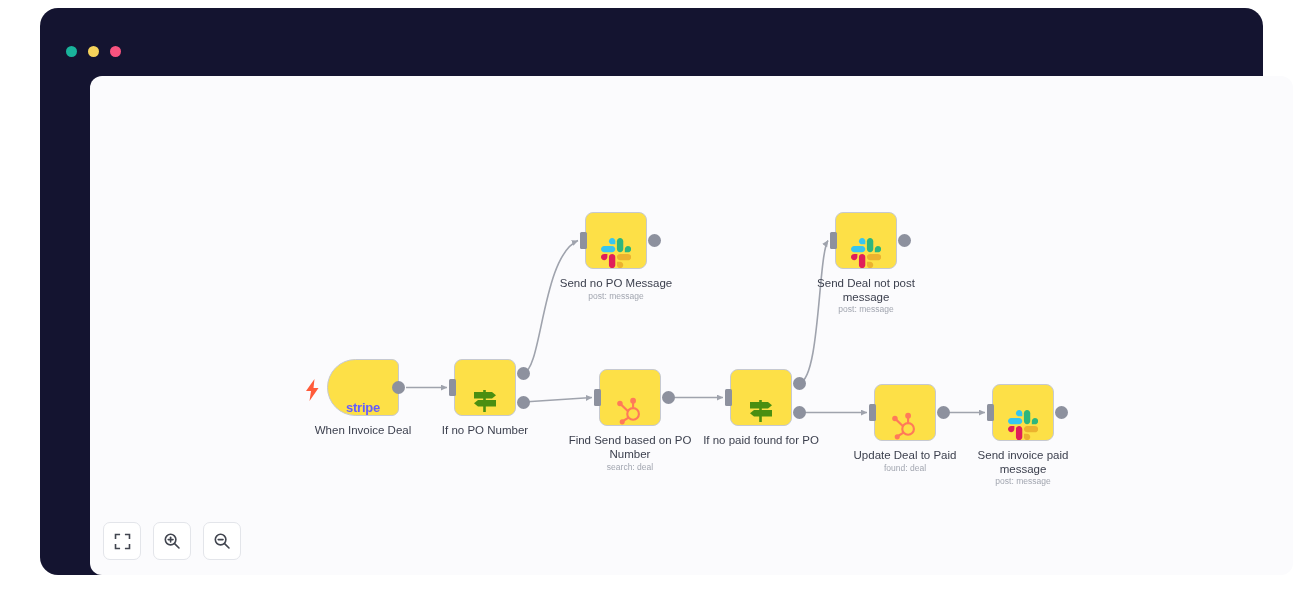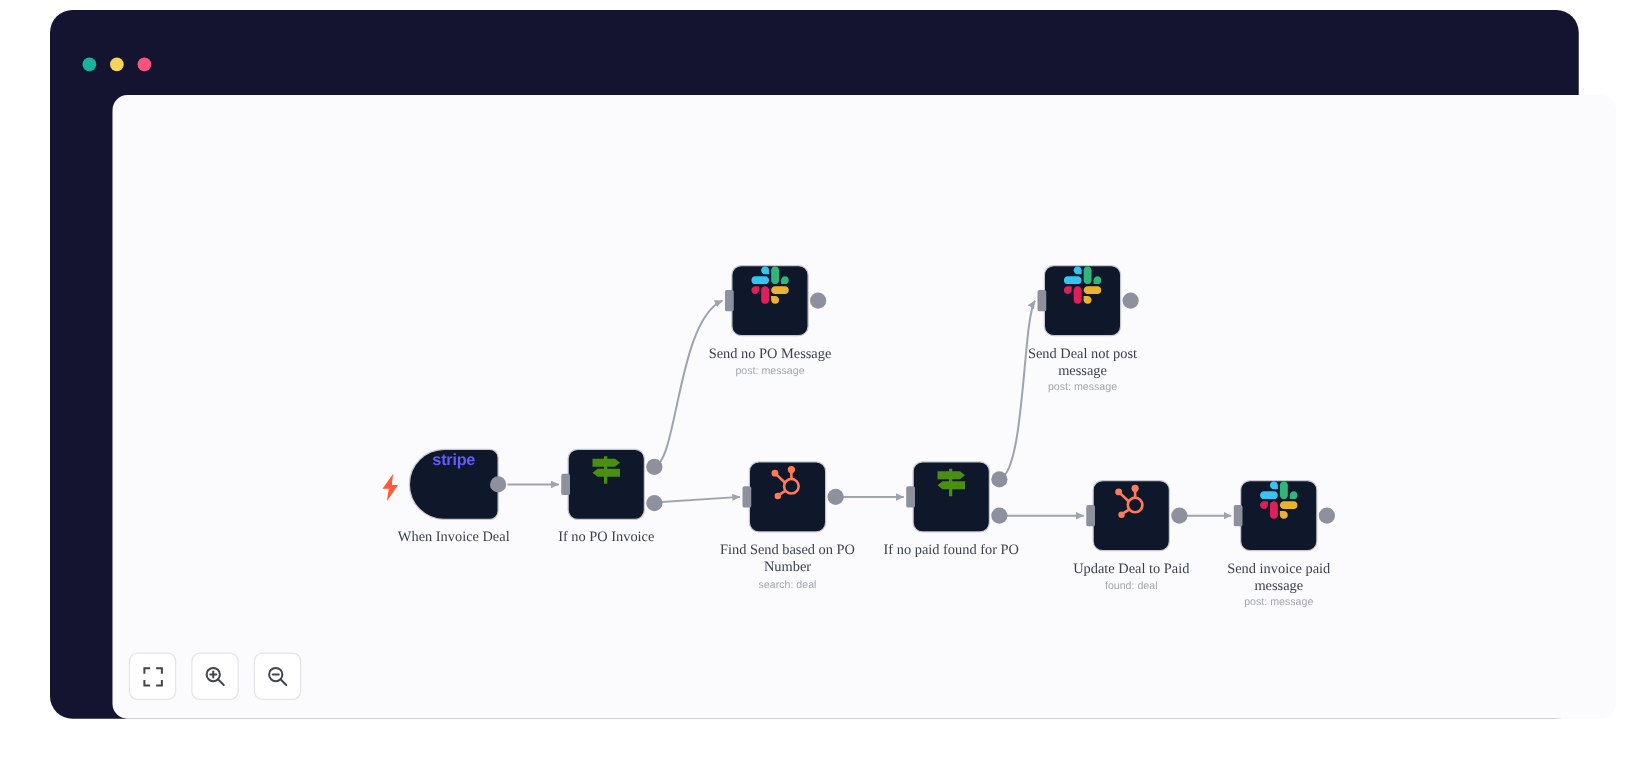--- a/index.html
+++ b/index.html
@@ -39,41 +39,40 @@
     border-bottom-right-radius: 12px;
     overflow: hidden;
   }
   .flow-layer { position: absolute; inset: 0; }
   .edges { position: absolute; left: 0; top: 0; width: 1203px; height: 499px; }
 
   
   .node { position: absolute; }
   .node-box {
     position: absolute;
-    background: #0f172a;
+    background: #fde047;
     border: 1px solid #c6c9d1;
     border-radius: 8px;
     display: flex;
-    align-items: flex-start;
+    align-items: flex-end;
     justify-content: center;
   }
   .node.trigger .node-box {
     border-top-left-radius: 32px;
     border-bottom-left-radius: 32px;
     border-top-right-radius: 8px;
     border-bottom-right-radius: 8px;
   }
   .node-label {
     position: absolute;
     text-align: center;
     color: #3b3f4d;
     font-size: 11.5px;
     line-height: 13.5px;
     white-space: pre-line;
-    font-family: Liberation Serif, serif;
   }
   .node-sub {
     position: absolute;
     text-align: center;
     color: #a2a6b0;
     font-size: 8.5px;
     line-height: 11px;
   }
 
   
@@ -168,21 +167,21 @@
           <div class="node-box" style="left:364px; top:283px; width:62px; height:57px;">
             <svg width="34" height="30" viewBox="0 0 34 30">
               <rect x="15.2" y="5" width="2.6" height="22" fill="#4a8f11"></rect>
               <path d="M6,7 h18 l4,3.2 l-4,3.2 h-18 z" fill="#4a8f11"></path>
               <path d="M28,15 h-18 l-4,3.2 l4,3.2 h18 z" fill="#4a8f11"></path>
             </svg>
           </div>
           <span class="port-in" style="left:359px; top:303px;"></span>
           <span class="port-out" style="left:427px; top:290.5px;"></span>
           <span class="port-out" style="left:427px; top:319.5px;"></span>
-          <div class="node-label" style="left:299px; top:348px; width:192px;">If no PO Invoice</div>
+          <div class="node-label" style="left:299px; top:348px; width:192px;">If no PO Number</div>
         </div>
 
         <div class="node">
           <div class="node-box" style="left:495px; top:136px; width:62px; height:57px;">
             <svg width="30" height="30" viewBox="0 0 122 122">
               <path d="M25.8,77.6c0,7.1-5.8,12.9-12.9,12.9S0,84.7,0,77.6s5.8-12.9,12.9-12.9h12.9V77.6z" fill="#e01e5a"></path>
               <path d="M32.3,77.6c0-7.1,5.8-12.9,12.9-12.9s12.9,5.8,12.9,12.9v32.3c0,7.1-5.8,12.9-12.9,12.9s-12.9-5.8-12.9-12.9V77.6z" fill="#e01e5a"></path>
               <path d="M45.2,25.8c-7.1,0-12.9-5.8-12.9-12.9S38.1,0,45.2,0s12.9,5.8,12.9,12.9v12.9H45.2z" fill="#36c5f0"></path>
               <path d="M45.2,32.3c7.1,0,12.9,5.8,12.9,12.9s-5.8,12.9-12.9,12.9H12.9C5.8,58.1,0,52.3,0,45.2s5.8-12.9,12.9-12.9H45.2z" fill="#36c5f0"></path>
               <path d="M96.9,45.2c0-7.1,5.8-12.9,12.9-12.9s12.9,5.8,12.9,12.9s-5.8,12.9-12.9,12.9H96.9V45.2z" fill="#2eb67d"></path>

